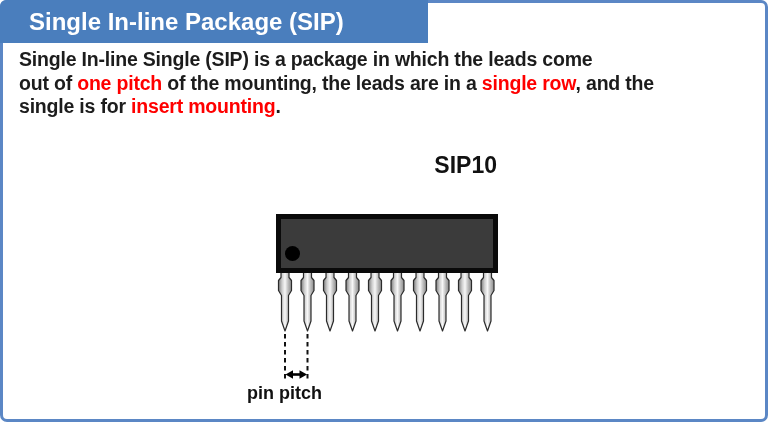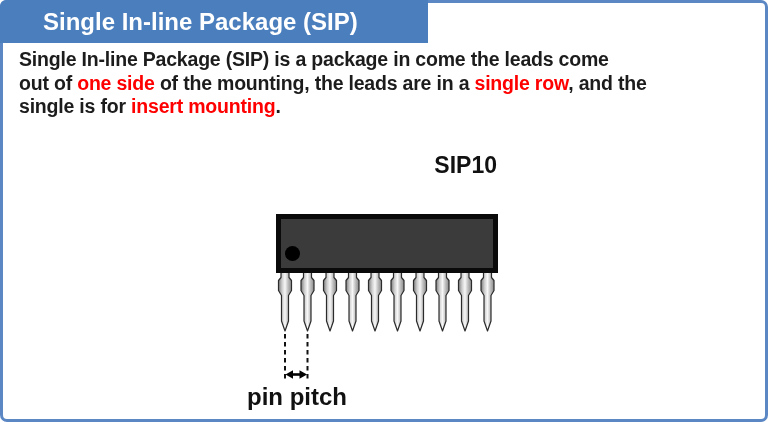--- a/index.html
+++ b/index.html
@@ -29,21 +29,21 @@
     background: var(--banner, #4A7EBD);
     border-radius: 6px 0 0 0;
     display: flex;
     align-items: center;
     z-index: 3;
   }
   .banner-title {
     color: #ffffff;
     font-size: 24px;
     font-weight: bold;
-    padding-left: 43px;
+    padding-left: 29px;
     white-space: nowrap;
   }
   .description {
     position: absolute;
     left: 19px;
     top: 48px;
     font-size: 19.5px;
     font-weight: bold;
     line-height: 23.5px;
     color: #1c1c1c;
@@ -67,39 +67,39 @@
   .diagram-svg {
     position: absolute;
     inset: 0;
     z-index: 2;
     pointer-events: none;
   }
   .pitch-label {
     position: absolute;
     left: 247px;
     top: 383px;
-    font-size: 24px;
+    font-size: 18px;
     font-weight: bold;
     color: #111111;
     white-space: nowrap;
     z-index: 2;
   }
 </style>
 </head>
 <body>
 
 <div class="frame"></div>
 
 <div class="banner">
   <span class="banner-title">Single In-line Package (SIP)</span>
 </div>
 
 <div class="description" id="description">
-    <div class="desc-line"><span>Single In-line Package (SIP) is a package in come the leads come</span></div>
-    <div class="desc-line"><span>out of </span><span class="red">one side</span><span> of the mounting, the leads are in a </span><span class="red">single row</span><span>, and the</span></div>
+    <div class="desc-line"><span>Single In-line Single (SIP) is a package in which the leads come</span></div>
+    <div class="desc-line"><span>out of </span><span class="red">one pitch</span><span> of the mounting, the leads are in a </span><span class="red">single row</span><span>, and the</span></div>
     <div class="desc-line"><span>single is for </span><span class="red">insert mounting</span><span>.</span></div>
   </div>
 
 <div class="diagram-title">
   <div>SIP10</div>
 </div>
 
 <svg class="diagram-svg" width="768" height="422" viewBox="0 0 768 422">
   <defs>
     <linearGradient id="pinGrad" x1="0" y1="0" x2="1" y2="0">

